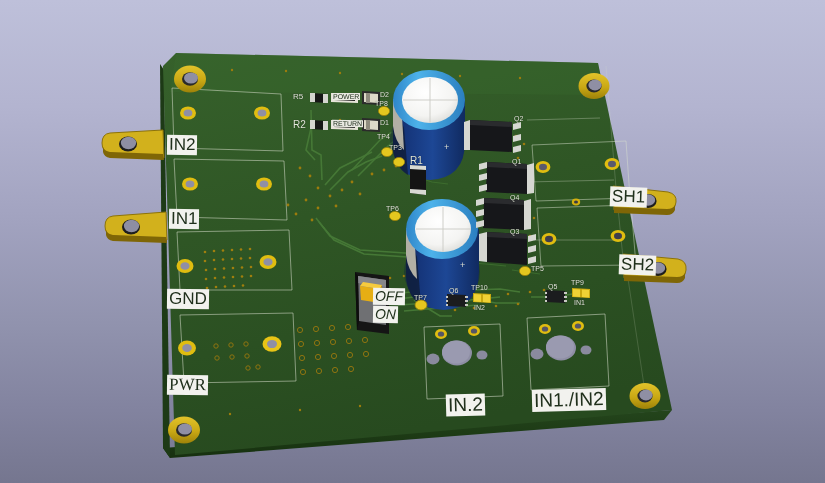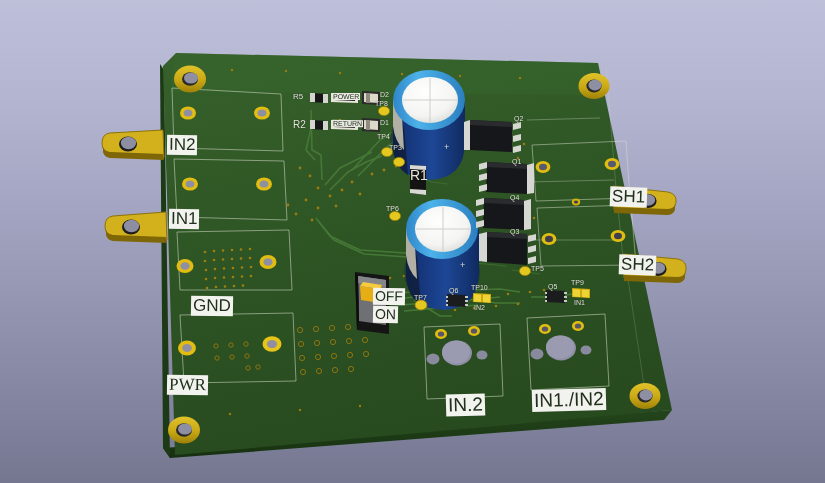--- a/index.html
+++ b/index.html
@@ -19,21 +19,21 @@
   .silk{
     position:absolute;
     background:#f2f2ee;color:#20301c;
     font-family:"Liberation Sans", sans-serif;
     line-height:1;
     padding:1px 2px 2px 2px;
     white-space:nowrap;
     letter-spacing:0px;
   }
   .silk.big{font-size:17px;font-weight:400;}
-  .silk.mid{font-size:11px;}
+  .silk.mid{font-size:11px;font-style:italic;}
   .silk.sm{font-size:7px;background:#e9e9e2;padding:0 1px;}
 
   
   .stext{
     position:absolute;color:#cfd6c4;font-size:7px;white-space:nowrap;
     text-shadow:0 0 1px rgba(0,0,0,.7);
   }
   .stext.w{color:#e3e8da;}
 </style>
 </head>
@@ -486,38 +486,38 @@
         <path d="M624,275 L677,277 Q683,277 685,273 L685,278 Q683,283 677,283 L624,281 Z" fill="#7f6606"></path>
         <ellipse cx="658" cy="269" rx="8.6" ry="7" fill="#1e1e1e"></ellipse>
         <ellipse cx="658" cy="268" rx="7.2" ry="5.8" fill="#8e8ea3"></ellipse>
       </g>
     </svg>
 
     <div class="silk big" style="left:167px;top:135px;transform:rotate(0.6deg);">IN2</div>
 
     <div class="silk big" style="left:169px;top:209px;transform:rotate(0.6deg);">IN1</div>
 
-    <div class="silk big" style="left:167px;top:296px;transform:rotate(0.8deg);margin-left:24px;">GND</div>
+    <div class="silk big" style="left:167px;top:289px;transform:rotate(0.8deg);">GND</div>
 
     <div class="silk big" style="left:167px;top:375px;transform:rotate(0.8deg);font-family:Liberation Serif, serif;">PWR</div>
 
     <div class="silk big" style="left:610px;top:187px;transform:rotate(2deg);">SH1</div>
 
     <div class="silk big" style="left:619px;top:255px;transform:rotate(2deg);">SH2</div>
 
     <div class="silk big" style="left:446px;top:394px;font-size:19px;transform:rotate(-1.5deg);">IN.2</div>
 
     <div class="silk big" style="left:532px;top:389px;font-size:19px;transform:rotate(-1.5deg);">IN1./IN2</div>
 
     <div class="silk mid" style="left:373px;top:288px;font-size:14px;transform:rotate(1deg);">OFF</div>
     <div class="silk mid" style="left:373px;top:306px;font-size:14px;transform:rotate(1deg);">ON</div>
 
     <div class="stext w" style="left:293px;top:92px;font-size:8px;">R5</div>
     <div class="stext w" style="left:293px;top:119px;font-size:10px;">R2</div>
-    <div class="stext w" style="left:410px;top:167px;font-size:14px;text-align:right;">R1</div>
+    <div class="stext w" style="left:410px;top:155px;font-size:10px;text-align:right;">R1</div>
     <div class="stext w" style="left:380px;top:119px;font-size:7px;">D1</div>
     <div class="stext w" style="left:380px;top:91px;font-size:7px;">D2</div>
     <div class="stext w" style="left:512px;top:158px;font-size:7px;">Q1</div>
     <div class="stext w" style="left:514px;top:115px;font-size:7px;">Q2</div>
     <div class="stext w" style="left:510px;top:228px;font-size:7px;">Q3</div>
     <div class="stext w" style="left:510px;top:194px;font-size:7px;">Q4</div>
     <div class="stext w" style="left:548px;top:283px;font-size:7px;">Q5</div>
     <div class="stext w" style="left:449px;top:287px;font-size:7px;">Q6</div>
 
     <div class="stext w" style="left:389px;top:144px;font-size:7px;">TP3</div>

